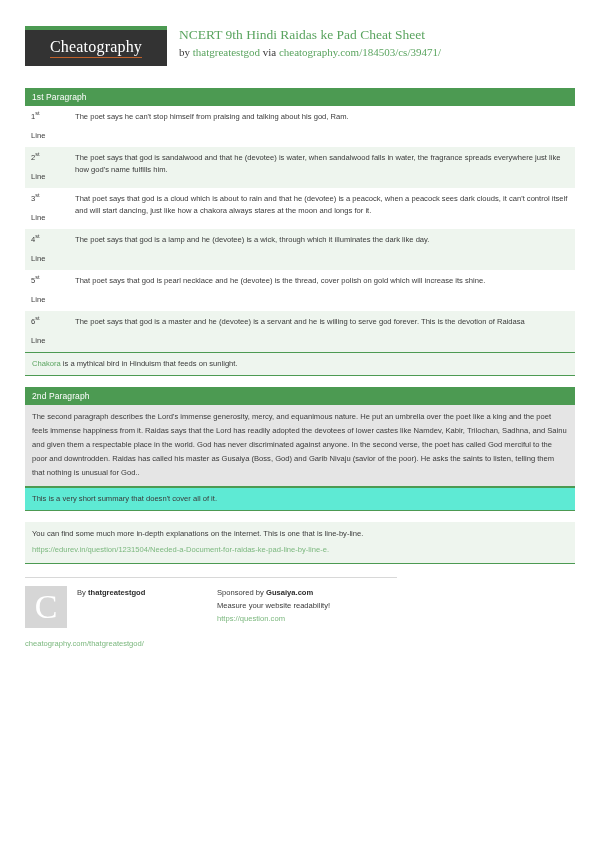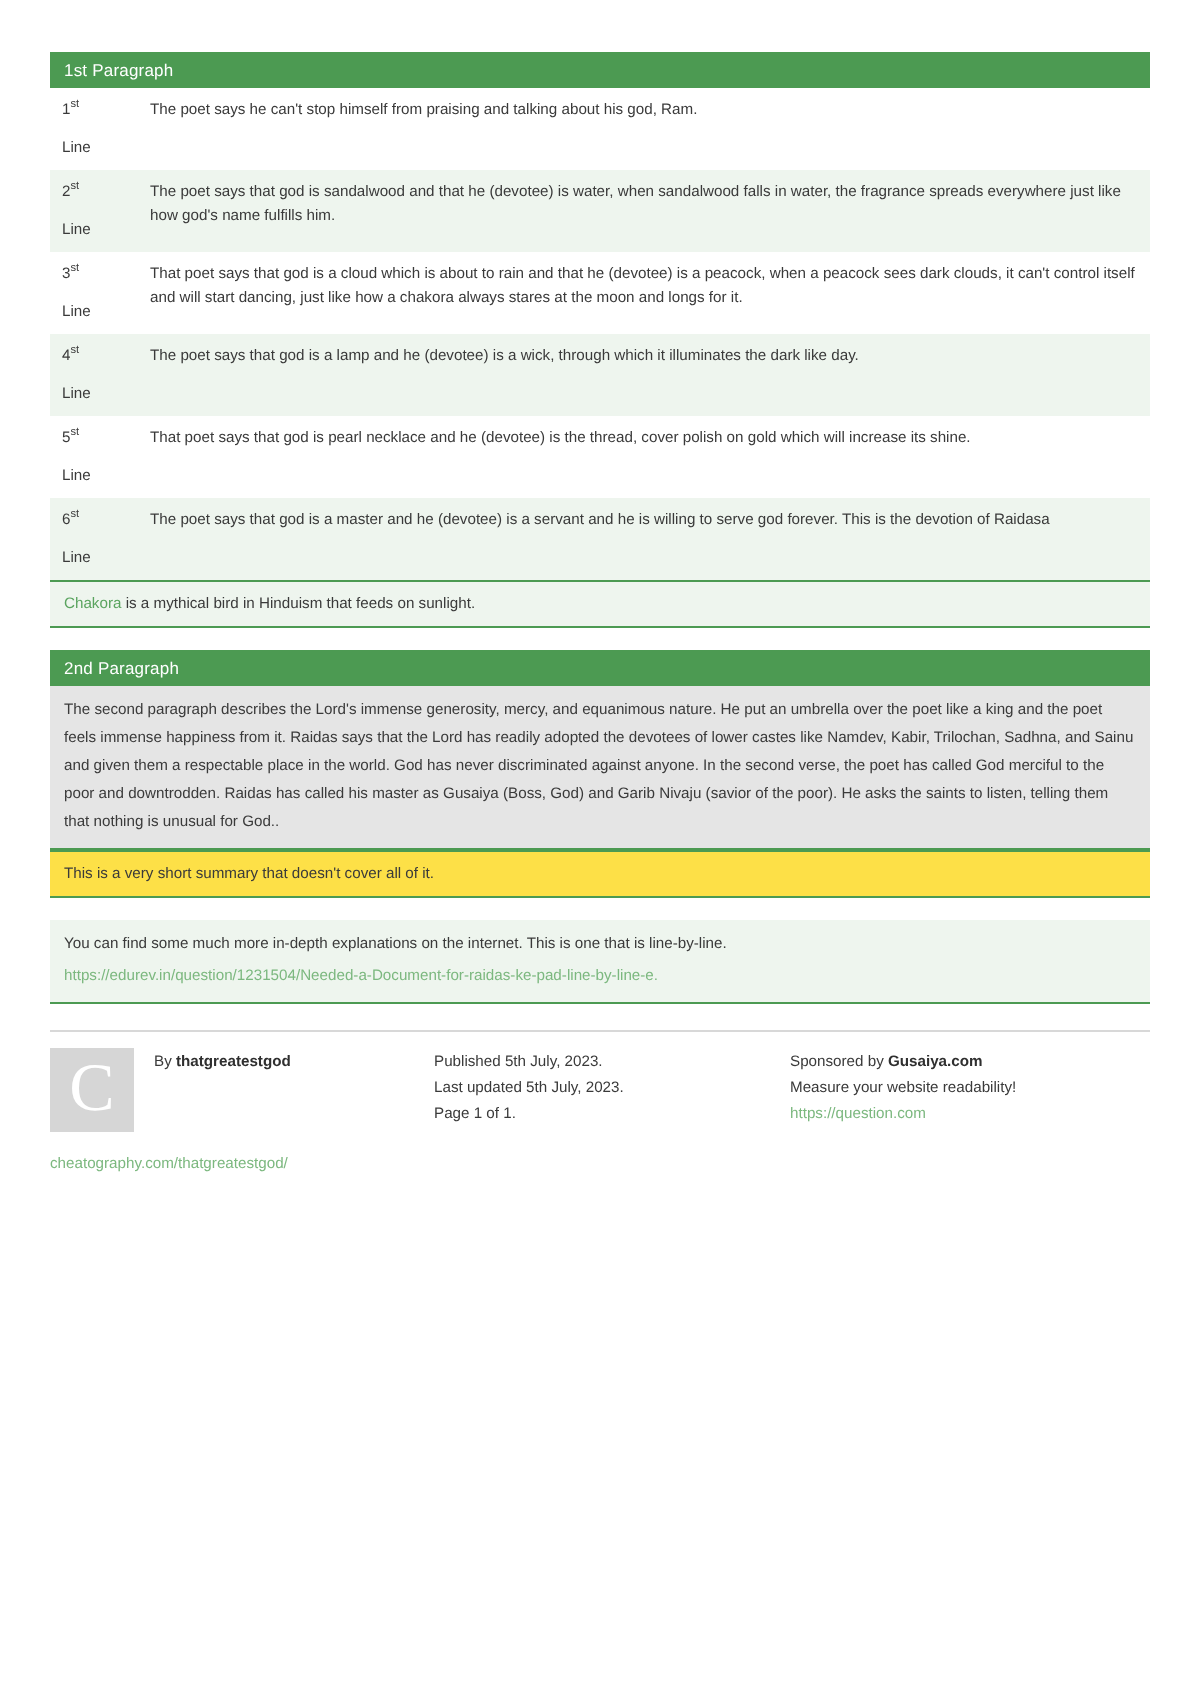--- a/index.html
+++ b/index.html
@@ -117,21 +117,21 @@
   }
 
   
   .note-row {
     border-top: 1.2px solid #4c9a52;
     border-bottom: 1.2px solid #4c9a52;
     font-size: 7.6px;
     line-height: 12px;
     padding: 5px 7px;
     color: #3a3a3a;
-    background: #fde047;
+    background: #5eead4;
   }
   .note-row.tinted { background: #eef5ee; }
   .note-row .hl { color: #5aa45f; }
 
   .para-body {
     font-size: 7.6px;
     line-height: 14px;
     color: #3a3a3a;
     padding: 5px 7px 6px 7px;
     background: #e5e5e5;
@@ -201,20 +201,31 @@
     color: #3a3a3a;
   }
   .fline b { color: #2f2f2f; }
   .fline.link { color: #7cb87f; }
 </style>
 </head>
 <body>
 
 <div class="page">
 
+  <div class="header">
+    <div class="logo-box">
+      <span class="logo-text">Cheatography</span>
+    </div>
+    <div class="title-block">
+      <h1 class="sheet-title">NCERT 9th Hindi Raidas ke Pad Cheat Sheet</h1>
+      <div class="byline">
+        <span>by </span><span class="author">thatgreatestgod</span><span> via </span><span class="lnk">cheatography.com/184503/cs/39471/</span>
+      </div>
+    </div>
+  </div>
 
   <div class="section">
     <div class="section-head">1st Paragraph</div>
     <table class="kv">
       <tbody>
         <tr class="odd">
           <td class="label">
             <span>1</span><sup>st</sup>
             <span class="lbl-line">Line</span>
           </td>
@@ -278,25 +289,20 @@
   <div class="footer">
     <div class="fcol fcol-1">
       <div class="author-row">
         <div class="avatar">C</div>
         <div class="by-text">
           <span>By </span><b>thatgreatestgod</b>
         </div>
       </div>
       <span class="profile-url">cheatography.com/thatgreatestgod/</span>
     </div>
-    <div class="fcol fcol-2">
-      <div class="fline">Published 5th July, 2023.</div>
-      <div class="fline">Last updated 5th July, 2023.</div>
-      <div class="fline">Page 1 of 1.</div>
-    </div>
     <div class="fcol fcol-3">
       <div class="fline">
         <span>Sponsored by </span><b>Gusaiya.com</b>
       </div>
       <div class="fline">Measure your website readability!</div>
       <div class="fline link">https://question.com</div>
     </div>
   </div>
 
 </div>

